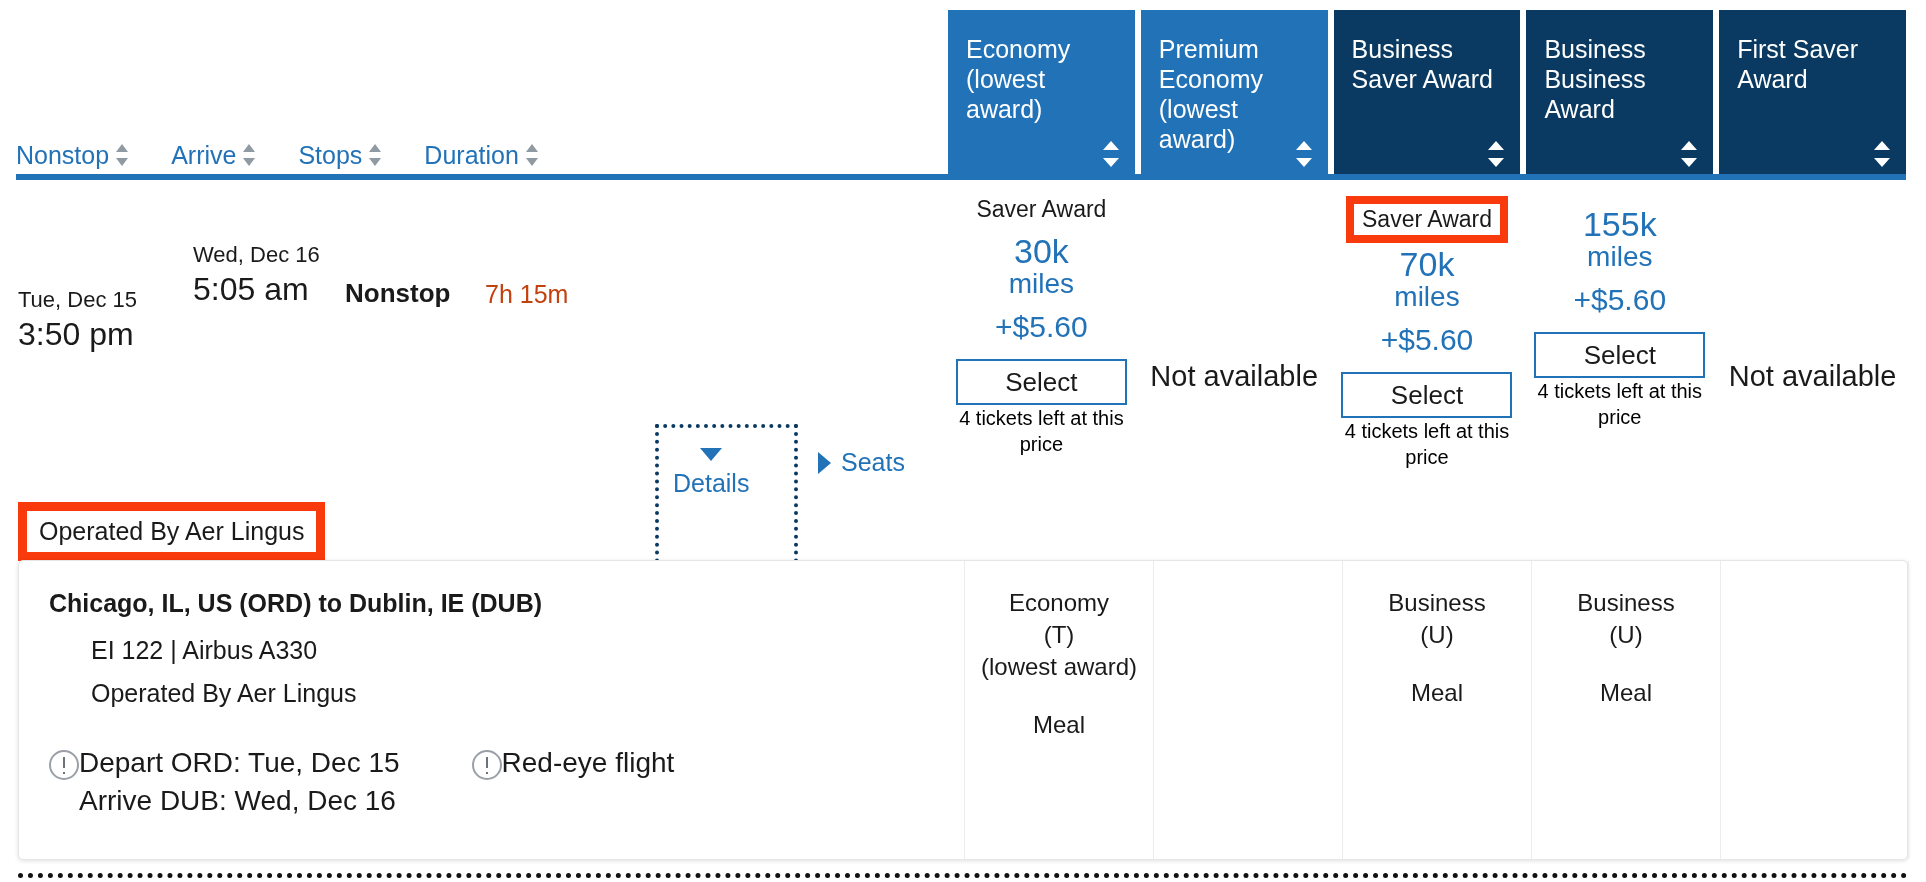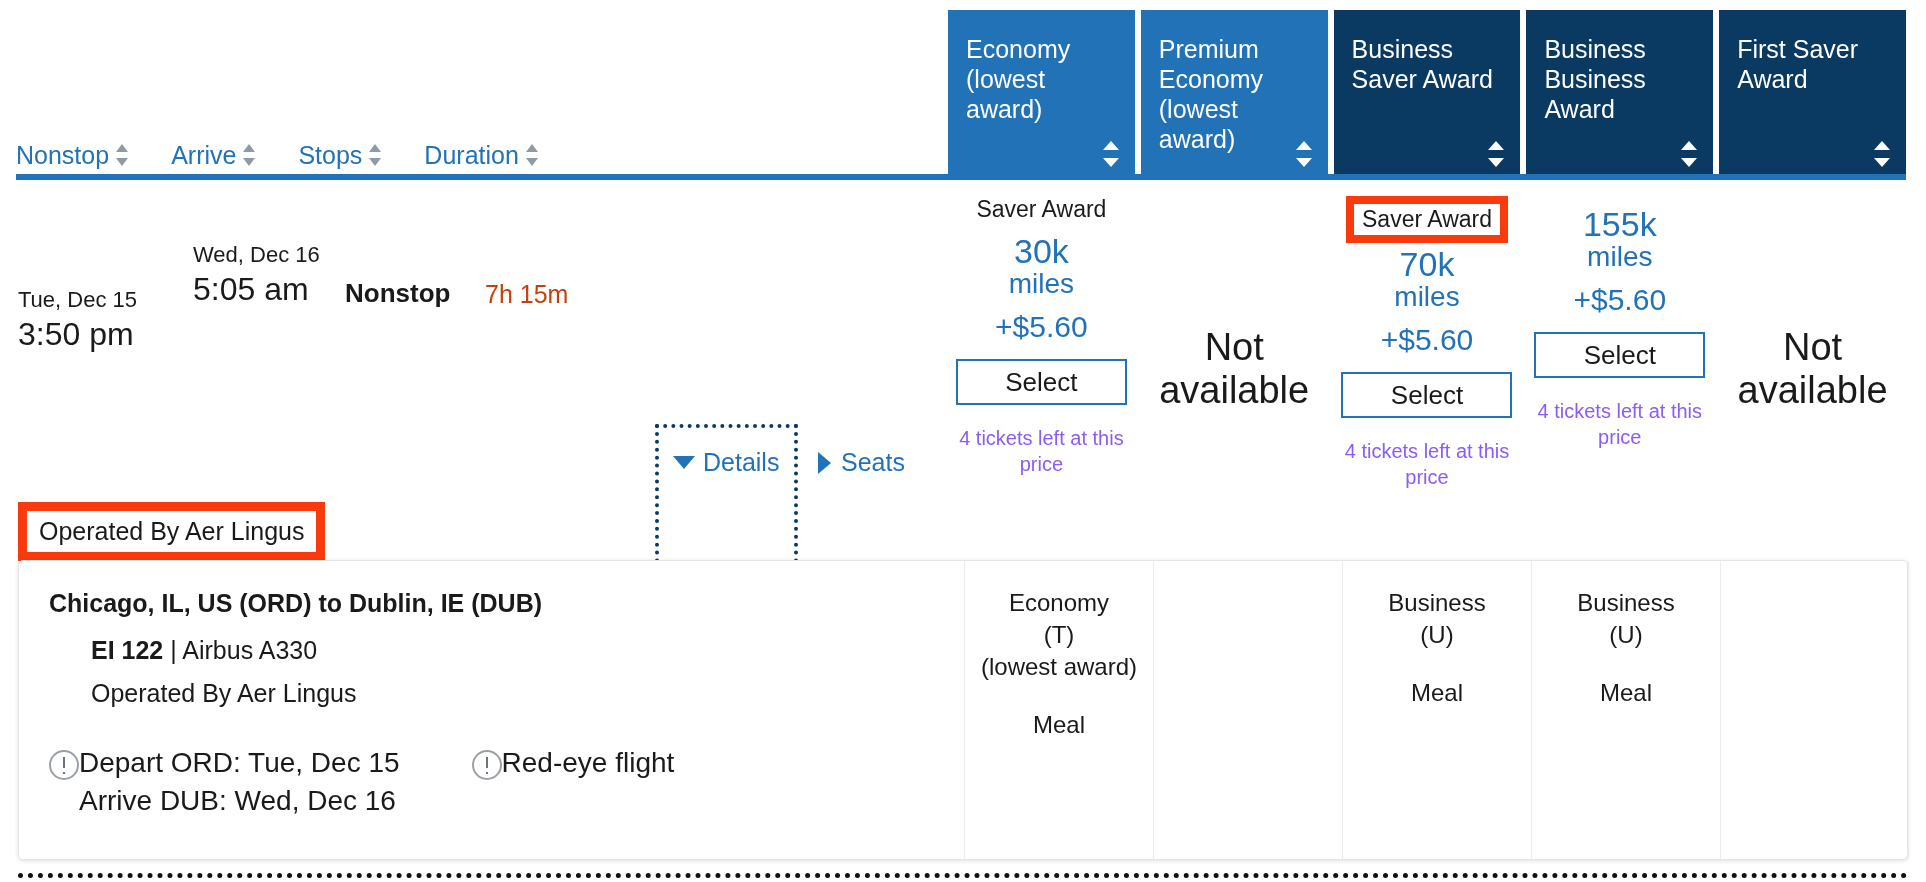--- a/index.html
+++ b/index.html
@@ -91,21 +91,21 @@
   }
 
   .details-focus {
     position: absolute; left: 655px; top: 238px;
     width: 143px; height: 210px;
     border: 4px dotted #0A3A61;
   }
   .details-link {
     position: absolute; left: 673px; top: 262px;
     display: flex; align-items: center; gap: 8px;
-    font-size: 25px; color: #2272B8;
+    font-size: 25px; color: #2272B8; flex-direction: column;
   }
   .tri-down { width: 0; height: 0; border-left: 11px solid transparent; border-right: 11px solid transparent; border-top: 13px solid #2272B8; }
   .tri-right { width: 0; height: 0; border-top: 11px solid transparent; border-bottom: 11px solid transparent; border-left: 13px solid #2272B8; }
   .seats-link {
     position: absolute; left: 818px; top: 262px;
     display: flex; align-items: center; gap: 10px;
     font-size: 25px; color: #2272B8;
   }
 
   
@@ -115,40 +115,40 @@
   .fare-label-hl-wrap { display: inline-block; background: #F93A0D; padding: 8px; margin-bottom: 1px; }
   .fare-label-hl-wrap .inner { background: #ffffff; padding: 2px 8px; font-size: 23px; color: #1a1a1a; white-space: nowrap; }
   .miles-num { font-size: 34px; color: #2272B8; line-height: 40px; }
   .miles-word { font-size: 28px; color: #2272B8; line-height: 26px; }
   .fare-price { font-size: 30px; color: #2272B8; line-height: 40px; margin-top: 10px; }
   .select-btn {
     display: block; margin: 12px auto 0; width: 171px; height: 46px;
     border: 2px solid #2272B8; background: #ffffff;
     font-size: 26px; color: #1a1a1a; font-family: inherit; cursor: pointer;
   }
-  .tickets-left { font-size: 20px; color: #8b5cf6; line-height: 26px; margin-top: 20px; padding: 0 6px; }
+  .tickets-left { font-size: 20px; color: #000000; line-height: 26px; margin-top: 0; padding: 0 6px; }
   .not-available {
-    position: absolute; left: 0; right: 0; top: 0; height: 365px;
+    position: absolute; left: 0; right: 0; top: 8px; height: 365px;
     display: flex; align-items: center; justify-content: center;
-    font-size: 38px; color: #1a1a1a;
+    font-size: 29px; color: #1a1a1a;
   }
 
   
   .detail-panel {
     position: absolute; left: 18px; top: 560px;
     width: 1890px; height: 300px;
     background: #ffffff;
     border: 1px solid #e6e6e6;
     border-radius: 5px;
     box-shadow: 0 1px 4px rgba(0,0,0,0.13);
   }
   .dp-left { position: absolute; left: 0; top: 0; width: 945px; height: 100%; padding: 28px 0 0 30px; }
   .dp-route { font-size: 25px; font-weight: 700; color: #1a1a1a; }
   .dp-flight { font-size: 25px; color: #1a1a1a; margin: 18px 0 0 42px; }
-  .dp-flight b { font-weight: 700; }
+  .dp-flight b { font-weight: 400; }
   .dp-operated { font-size: 25px; color: #1a1a1a; margin: 14px 0 0 42px; }
   .dp-notes { display: flex; margin: 36px 0 0 0; }
   .note { display: flex; align-items: flex-start; gap: 0; }
   .note.second { margin-left: 72px; }
   .excl-icon {
     width: 30px; height: 30px; border: 2px solid #9aa0a6; border-radius: 50%;
     position: relative; flex: none; margin-top: 6px;
   }
   .excl-icon::before {
     content: ""; position: absolute; left: 50%; top: 5px; width: 2px; height: 11px;

